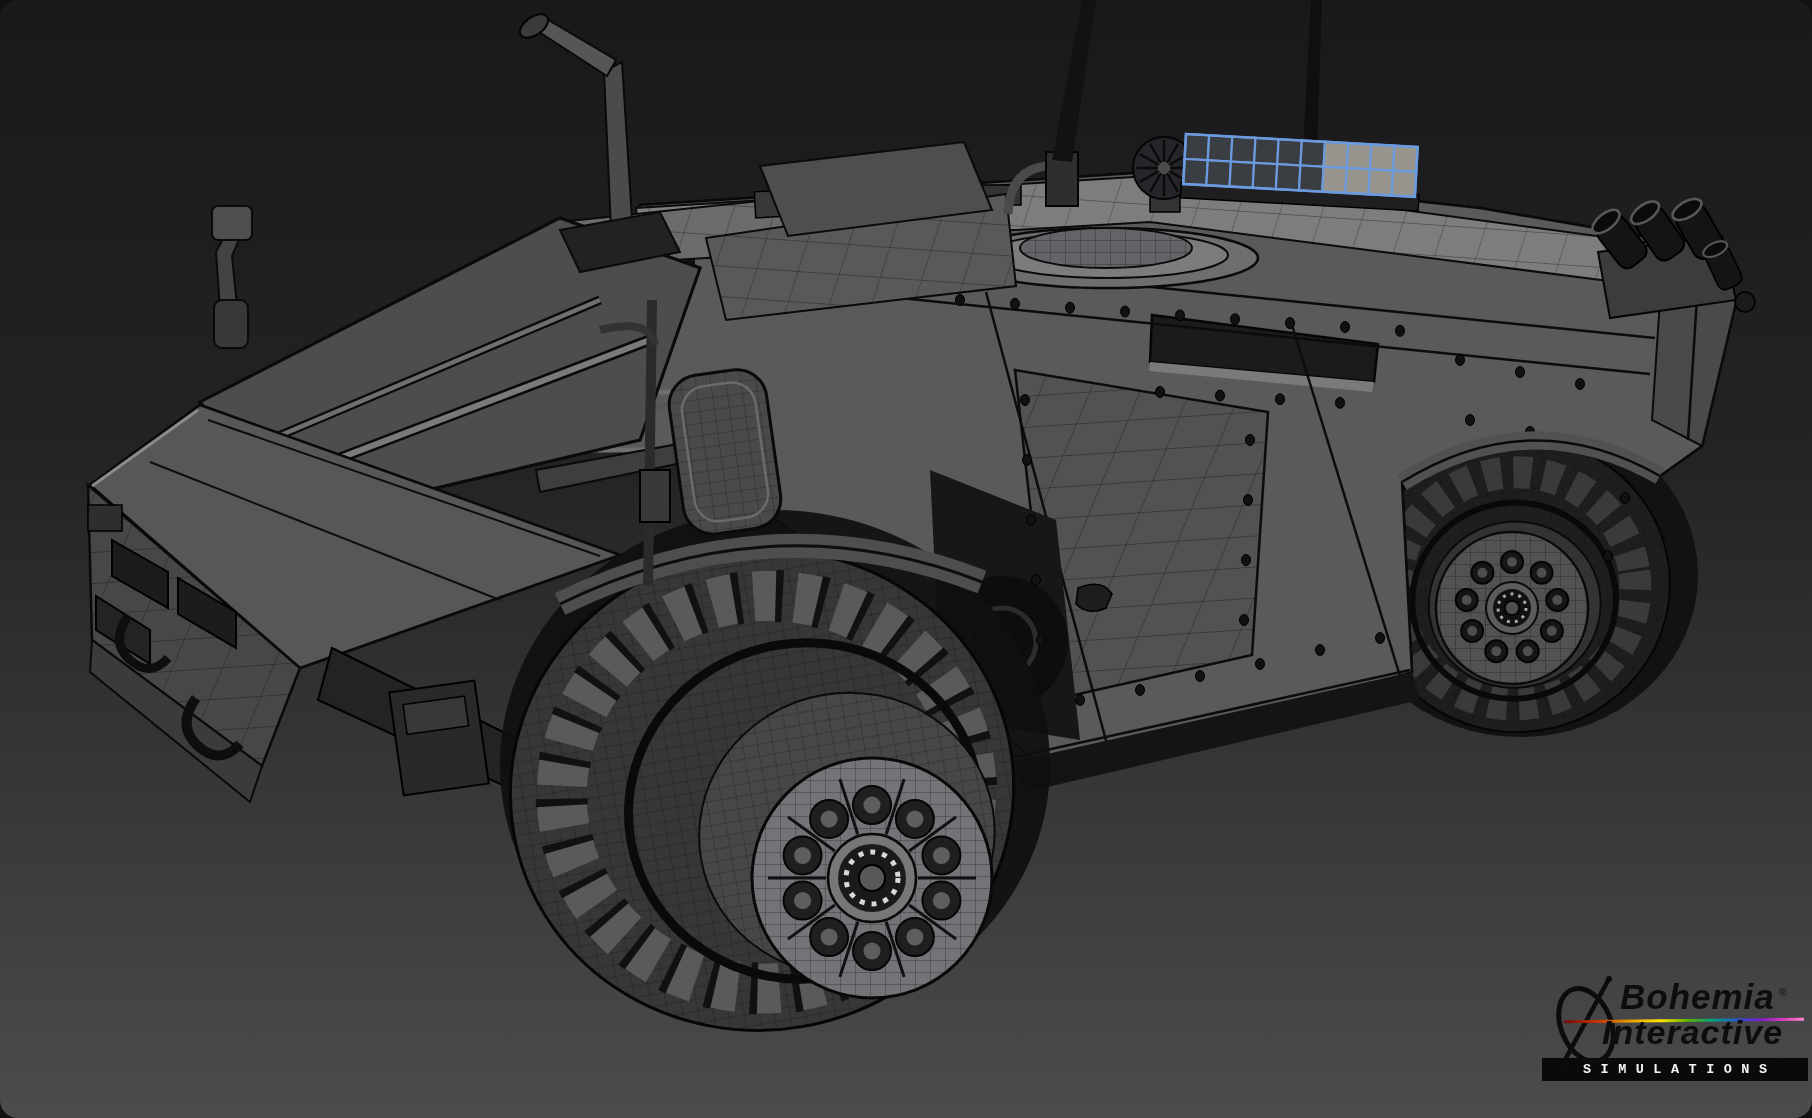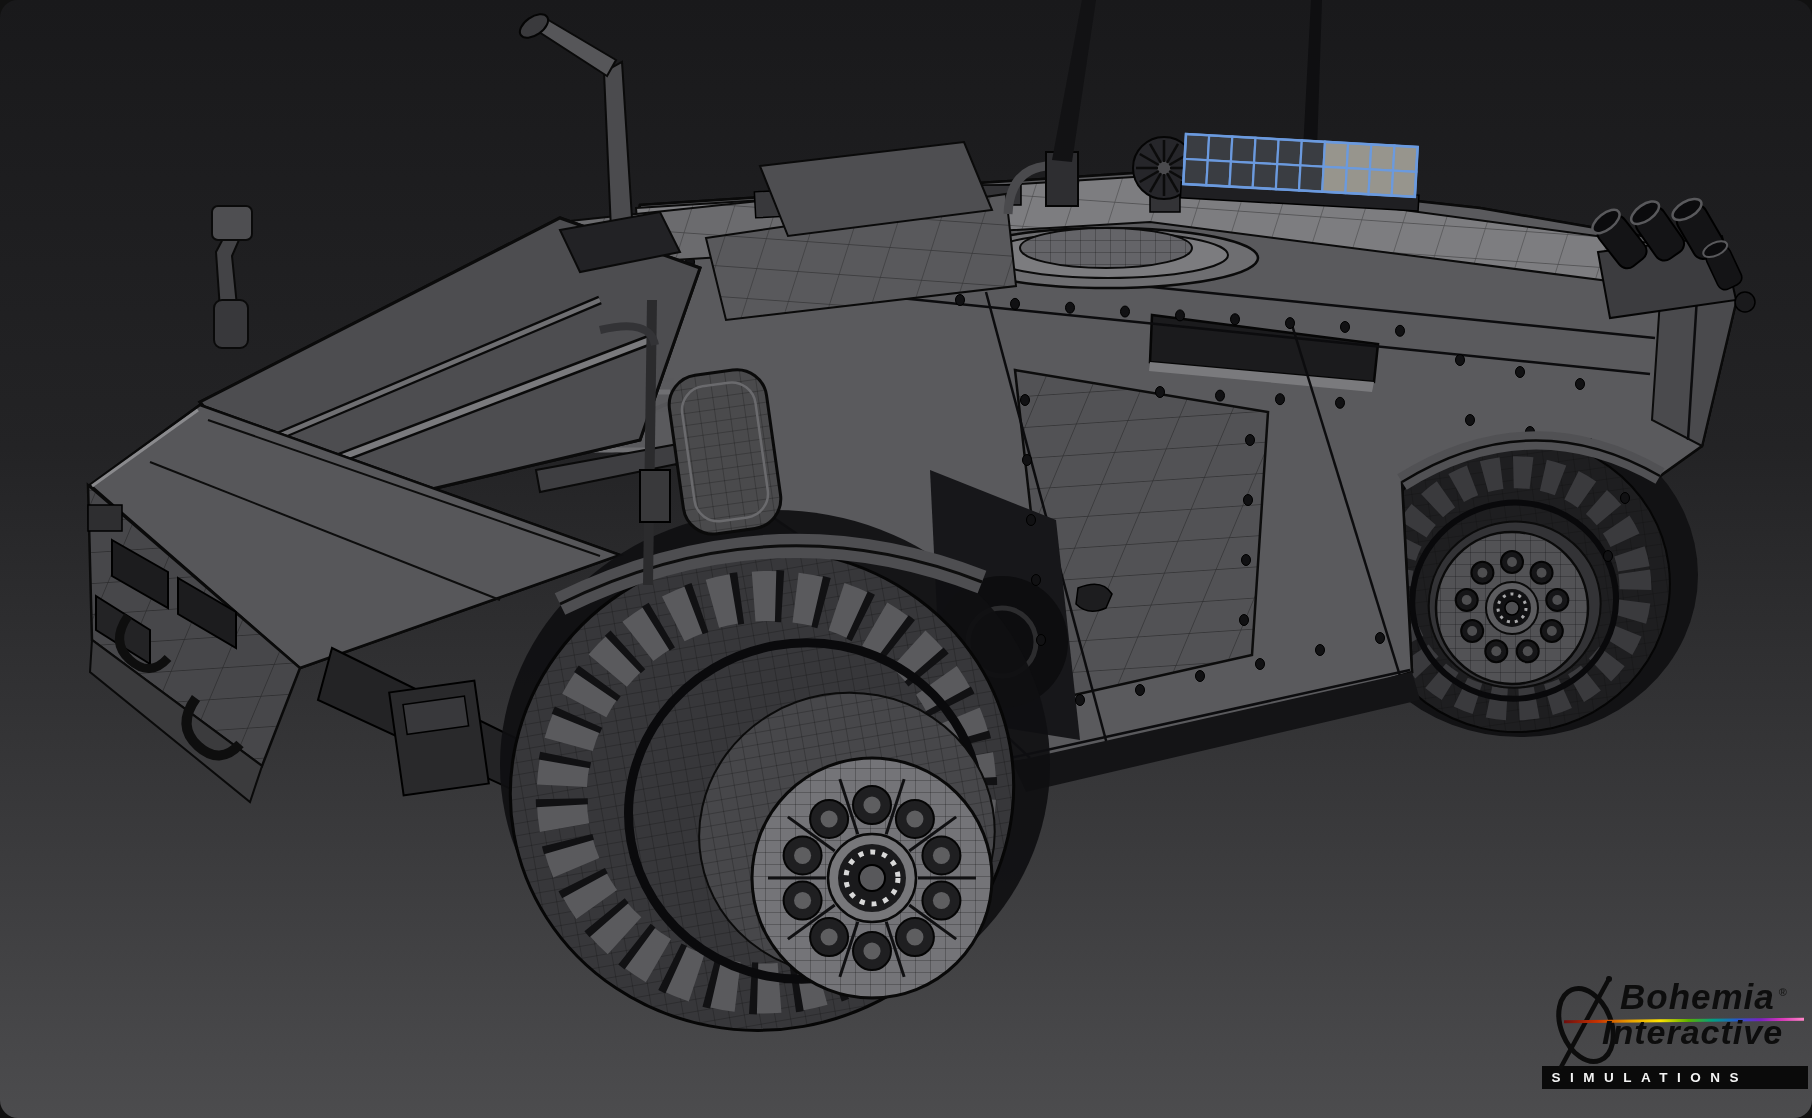--- a/index.html
+++ b/index.html
@@ -24,22 +24,22 @@
     position:absolute;left:22px;top:47px;width:240px;height:3px;
     background:linear-gradient(90deg,#6e0e0e 0%,#c83200 14%,#e8a200 28%,#ffe400 40%,#58b000 52%,#00a083 62%,#2458cc 72%,#7d1fc0 82%,#d939b9 91%,#ff86c8 100%);
     transform:rotate(-0.6deg);
   }
   .logo .l2{
     position:relative;margin-left:60px;margin-top:0px;
     font-style:italic;font-weight:bold;font-size:34px;line-height:34px;color:#0d0d0d;
     letter-spacing:1px;white-space:nowrap;
   }
   .logo .simbar{
-    margin-top:17px;height:23px;width:266px;background:#0a0a0a;
-    display:flex;align-items:center;
+    margin-top:9px;height:23px;width:266px;background:#0a0a0a;
+    display:flex;align-items:center;justify-content:center;font-family:Liberation Mono, monospace;
   }
   .logo .simbar span{
     color:#f4f4f4;font-size:13.5px;font-weight:bold;letter-spacing:9.5px;
     text-indent:9.5px;white-space:nowrap;
   }
 </style>
 </head>
 <body>
 
 <div class="stage">

